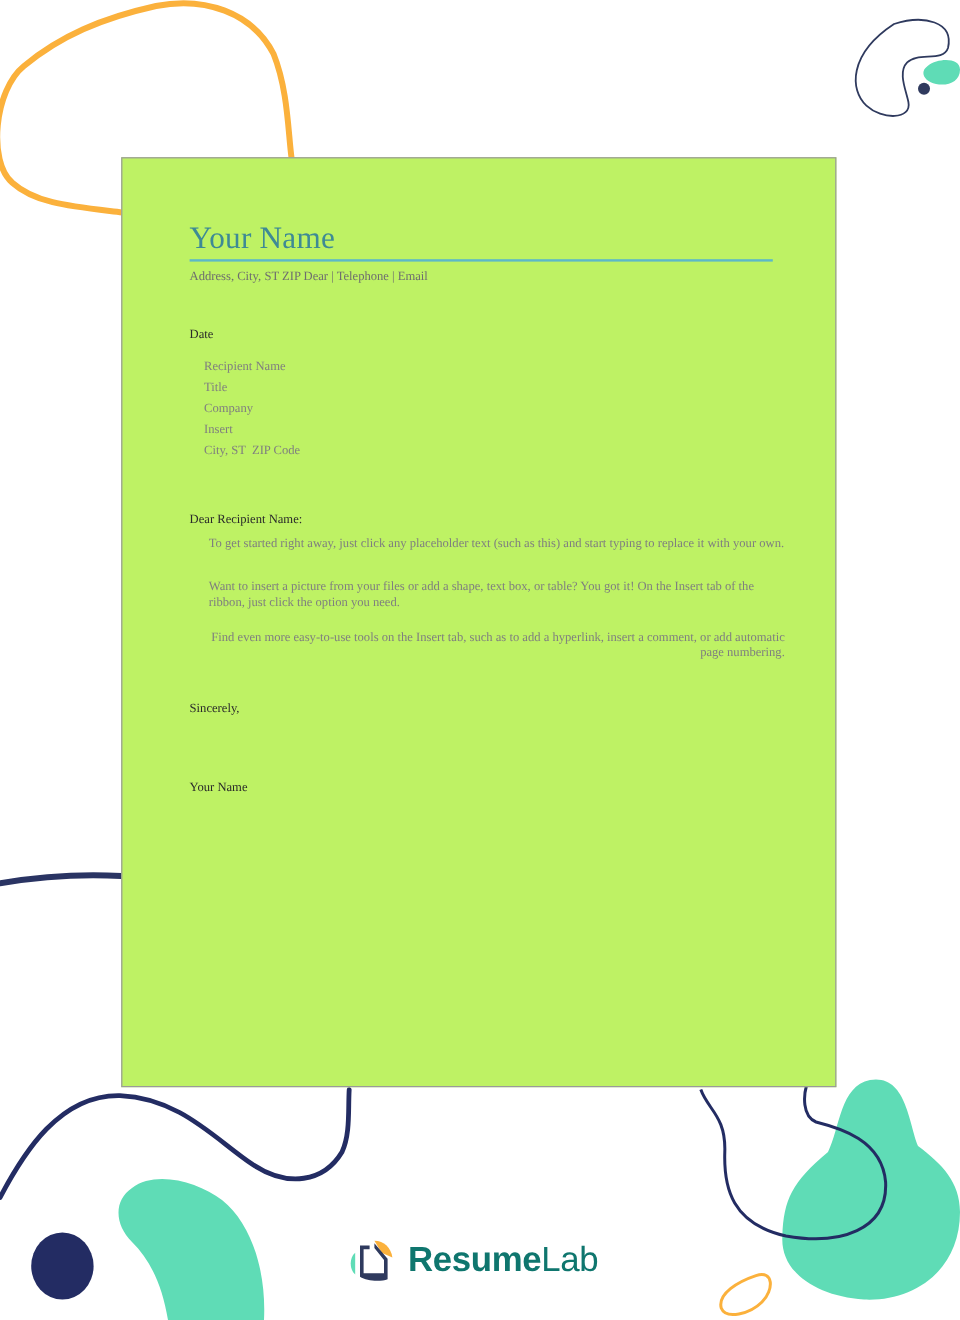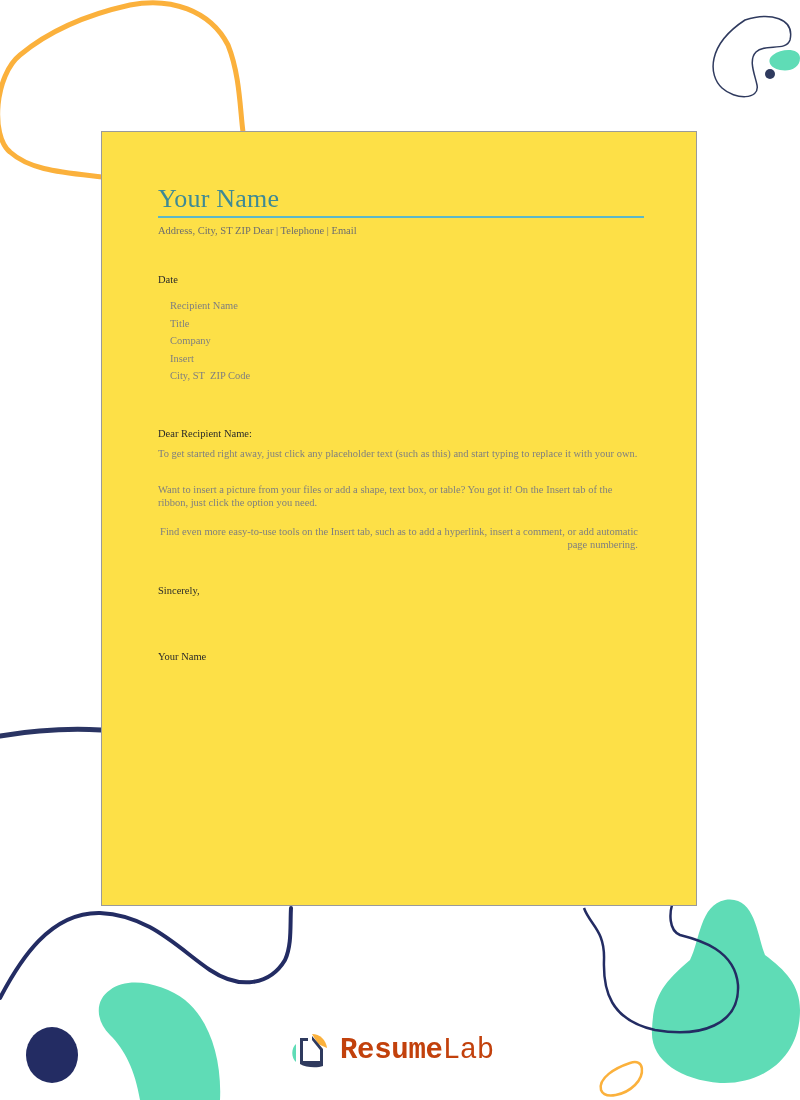--- a/index.html
+++ b/index.html
@@ -4,44 +4,44 @@
 <style>
   html, body { margin: 0; padding: 0; }
   body {
     width: 800px; height: 1100px; position: relative; overflow: hidden;
     background: #ffffff;
     font-family: "Liberation Serif", "DejaVu Serif", serif;
   }
   .deco { position: absolute; left: 0; top: 0; width: 800px; height: 1100px; }
   .page {
     position: absolute; left: 101px; top: 131px; width: 596px; height: 775px;
-    background: #fde047; border: 1px solid #9a9a9a; box-sizing: border-box;
+    background: #bef264; border: 1px solid #9a9a9a; box-sizing: border-box;
   }
   .doc { position: absolute; left: 56px; top: 0; width: 486px; }
   .name {
     position: absolute; top: 52px; left: 0;
     font-size: 26px; color: #3e8a95; letter-spacing: 0.2px; line-height: 30px;
   }
   .rule {
     position: absolute; top: 84px; left: 0; width: 486px; height: 2px; background: #5cb8c8;
   }
   .contact {
     position: absolute; top: 93px; left: 0; font-size: 10.5px; color: #6e6e6e;
   }
   .bold { font-weight: normal; color: #2a2a2a; font-size: 10.5px; position: absolute; left: 0; }
   .gray { color: #7f7f7f; font-size: 10.5px; position: absolute; left: 0; line-height: 13px; }
   .addr-line { height: 17.5px; margin-left: 12px; }
-  .para { width: 480px; line-height: 12.5px; }
+  .para { width: 480px; line-height: 12.5px; margin-left: 16px; }
   .logo {
     position: absolute; left: 288px; top: 1027px; height: 46px;
     display: flex; align-items: center;
   }
   .logo-text {
-    font-family: Liberation Mono, monospace;
-    font-size: 29px; color: #c2410c; margin-left: 8px; letter-spacing: -0.3px;
+    font-family: Liberation Sans, sans-serif;
+    font-size: 29px; color: #0f766e; margin-left: 8px; letter-spacing: -0.3px;
   }
   .logo-text b { font-weight: 700; }
   .logo-text span.light { font-weight: 400; }
 </style>
 </head>
 <body>
 
 <svg class="deco" viewBox="0 0 800 1100" xmlns="http://www.w3.org/2000/svg">
 
   <path d="M102,177 C60,172 30,170 10,152 C-10,135 -5,75 20,55 C50,30 85,15 130,5 C170,-3 210,10 228,45 C240,75 240,110 243,132" fill="none" stroke="#fbb13c" stroke-width="5" stroke-linecap="round"></path>

